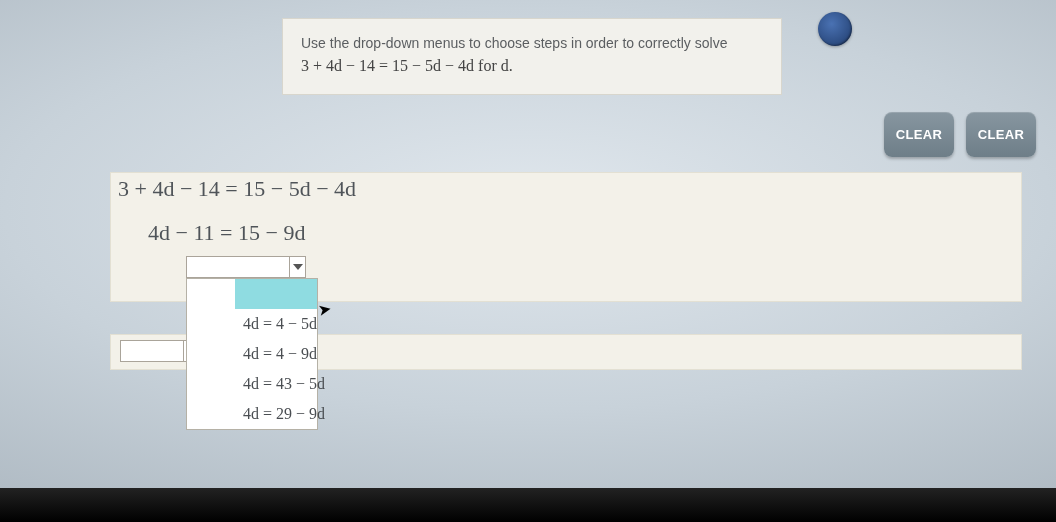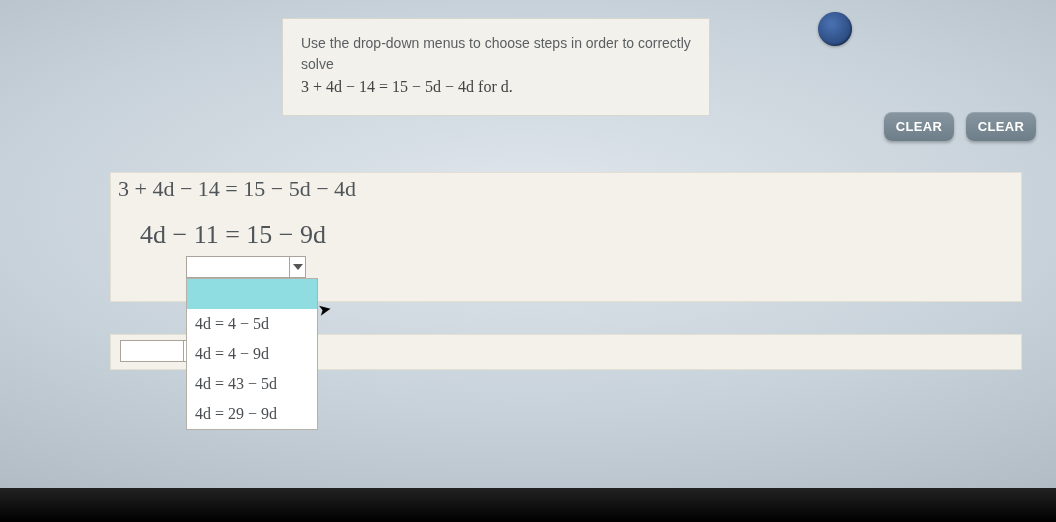--- a/index.html
+++ b/index.html
@@ -9,60 +9,60 @@
       background: radial-gradient(ellipse 90% 70% at 50% 40%, #e0e7ed 0%, #c8d2da 55%, #aeb9c2 100%);
       position: relative;
     }
     .bottom-black {
       position:absolute; left:0; right:0; bottom:0; height:34px;
       background: linear-gradient(#222, #000);
     }
 
     
     .instruction {
-      position:absolute; left:282px; top:18px; width:428px;
+      position:absolute; left:282px; top:18px; width:500px;
       background:#f2f1ec; border:1px solid #d8d6cd;
       padding:14px 18px 16px 18px;
       font-size:14px; color:#5b5e61; line-height:1.5;
     }
     .instruction .eq { font-family:"Times New Roman", serif; font-size:16px; color:#444; }
 
     
     .audio-btn {
       position:absolute; left:818px; top:12px; width:34px; height:34px;
       border-radius:50%;
       background: radial-gradient(circle at 40% 35%, #4a72b3, #1e3a6a);
       box-shadow: inset -1px -1px 2px rgba(0,0,0,.4), 0 1px 3px rgba(0,0,0,.3);
       cursor:pointer;
     }
 
     
     .btn {
-      position:absolute; top:112px; width:70px; height:29px;
+      position:absolute; top:112px; width:70px; height:45px;
       border-radius:8px; color:#fff; font-weight:bold; font-size:13px;
       letter-spacing:.3px;
       display:flex; align-items:center; justify-content:center;
       box-shadow: 0 2px 3px rgba(0,0,0,.25), inset 0 1px 0 rgba(255,255,255,.15);
       cursor:pointer;
     }
     .btn.clear { left:884px; background:linear-gradient(#8796a0,#6e7e88); }
     .btn.check { left:966px; background:linear-gradient(#8796a0,#6e7e88); }
 
     
     .panel {
       position:absolute; background:#f3f1e9; border:1px solid #e3e0d3;
     }
     .panel.p1 { left:110px; top:172px; width:912px; height:130px; }
     .panel.p2 { left:110px; top:334px; width:912px; height:36px; }
 
     .eqline {
       position:absolute; font-family:"Times New Roman", serif; font-size:20px; color:#4f5459;
     }
     .eqline.l1 { left:118px; top:176px; font-size:22px; }
-    .eqline.l2 { left:140px; top:220px; font-size:26px; }
+    .eqline.l2 { left:148px; top:220px; font-size:22px; }
 
     
     .sel {
       position:absolute; width:80px; height:22px; background:#fff;
       border:1px solid #aaa49a;
       display:flex; align-items:center;
     }
     .sel .caret {
       margin-left:auto; width:16px; height:20px;
       border-left:1px solid #aaa49a;
@@ -76,20 +76,21 @@
     .dropdown {
       position:absolute; left:186px; top:278px; width:132px;
       background:#fff; border:1px solid #b5b1a6;
       z-index:20;
     }
     .dropdown .opt {
       height:30px; padding:0 8px;
       font-family:"Times New Roman", serif; font-size:16px; color:#4a4e52;
       display:flex; align-items:center; white-space:nowrap;
       cursor:pointer;
+      margin-left:48px;
     }
     .dropdown .opt.highlight { background:#8fdce1; }
 
     
     .cursor-arrow {
       position:absolute; left:318px; top:300px; z-index:30;
       font-size:16px; color:#000;
       transform:rotate(-10deg);
     }
   </style>

